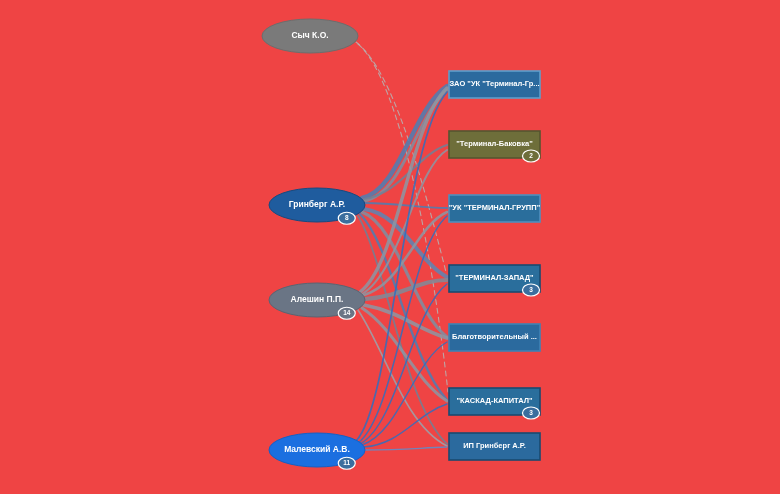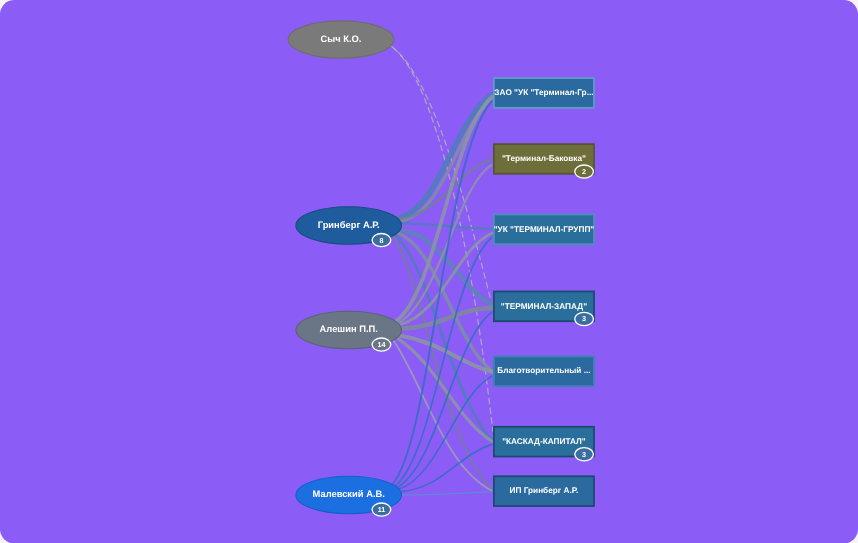--- a/index.html
+++ b/index.html
@@ -4,24 +4,23 @@
 <style>
   html, body {
     margin: 0;
     padding: 0;
     background: #f6f6f6;
   }
   #graph-canvas {
     position: relative;
     width: 780px;
     height: 494px;
-    background: #8b5cf6;
+    background: #ef4444;
     overflow: hidden;
     font-family: "Liberation Sans", sans-serif;
-    border-radius: 13px;
   }
   svg.graph-svg {
     position: absolute;
     left: 0;
     top: 0;
     width: 780px;
     height: 494px;
   }
   .node-label-person {
     font-family: "Liberation Sans", sans-serif;

